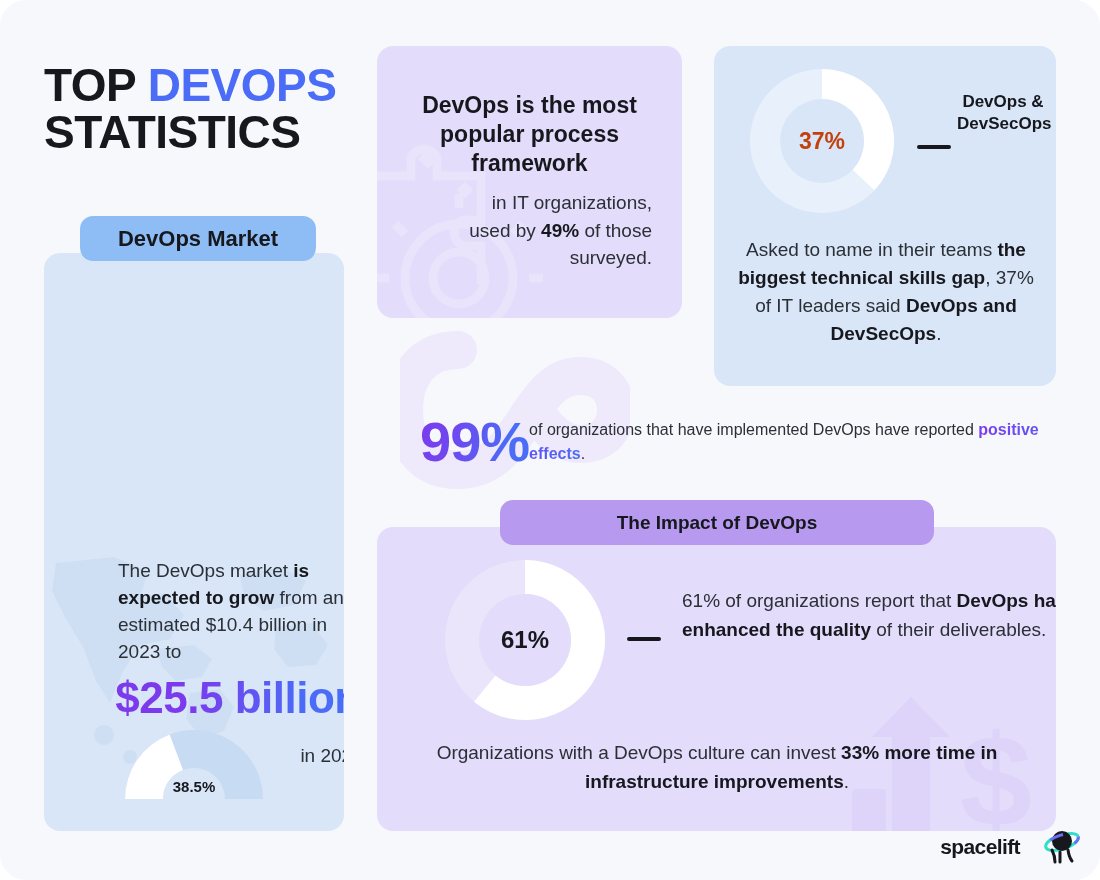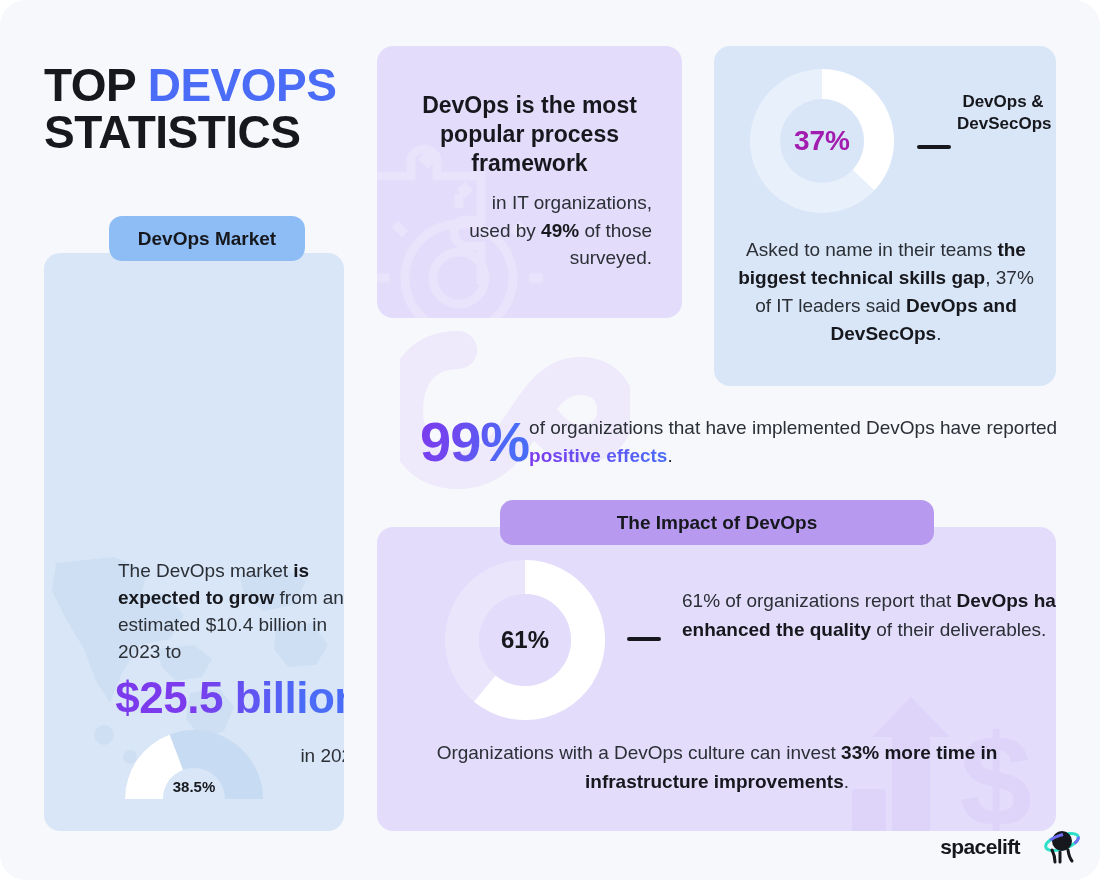--- a/index.html
+++ b/index.html
@@ -60,21 +60,21 @@
     box-sizing: border-box;
     z-index: 6;
   }
   .pill-blue   { background: #8ebdf5; }
   .pill-purple { background: #b79af0; }
 
   
   #left-card { left: 44px; top: 253px; width: 300px; height: 578px; }
 
   #devops-market-pill {
-    left: 80px; top: 216px; width: 196px; height: 45px; font-size: 19px; margin-left: 29px;
+    left: 80px; top: 216px; width: 236px; height: 45px; font-size: 22px;
   }
 
   .lc-text {
     position: absolute;
     color: #2b2f36;
     box-sizing: border-box;
   }
   #market-para {
     left: 74px; top: 305px; width: 250px;
     font-size: 19px; line-height: 1.42; text-align: left;
@@ -116,21 +116,21 @@
     position: absolute; left: -14px; bottom: -10px; width: 200px; height: 190px;
     opacity: 0.55; pointer-events: none;
   }
 
   
   #skills-card { left: 714px; top: 46px; width: 342px; height: 340px; }
   #donut37-wrap { position: absolute; left: 30px; top: 17px; width: 156px; height: 156px; }
   #donut37-label {
     position: absolute; left: 30px; top: 17px; width: 156px; height: 156px;
     display: flex; align-items: center; justify-content: center;
-    font-size: 28px; font-weight: 600; color: #a21caf;
+    font-size: 23px; font-weight: 600; color: #c2410c;
   }
   #donut37-legend-line {
     position: absolute; left: 203px; top: 99px; width: 34px; height: 4px;
     background: #16181d; border-radius: 2px;
   }
   #donut37-legend-text {
     position: absolute; left: 243px; top: 45px; width: 92px;
     font-size: 17px; font-weight: 700; line-height: 1.3;
     text-align: center; color: #16181d;
   }
@@ -148,21 +148,21 @@
   #ninetynine-number {
     font-size: 56px; font-weight: 800; letter-spacing: -1px; line-height: 1;
     background: linear-gradient(100deg, #7c3aed 0%, #6d4bf0 35%, #4a6cf7 80%);
     -webkit-background-clip: text;
     background-clip: text;
     color: transparent;
     -webkit-text-fill-color: transparent;
     white-space: nowrap;
   }
   #ninetynine-text {
-    font-size: 19px; line-height: 1.48; color: #2b2f36; flex: 1;
+    font-size: 16px; line-height: 1.48; color: #2b2f36; flex: 1;
   }
   #ninetynine-text .grad {
     font-weight: 700;
     background: linear-gradient(90deg, #7c3aed 0%, #4a6cf7 100%);
     -webkit-background-clip: text;
     background-clip: text;
     color: transparent;
     -webkit-text-fill-color: transparent;
   }
   .infinity-watermark {

